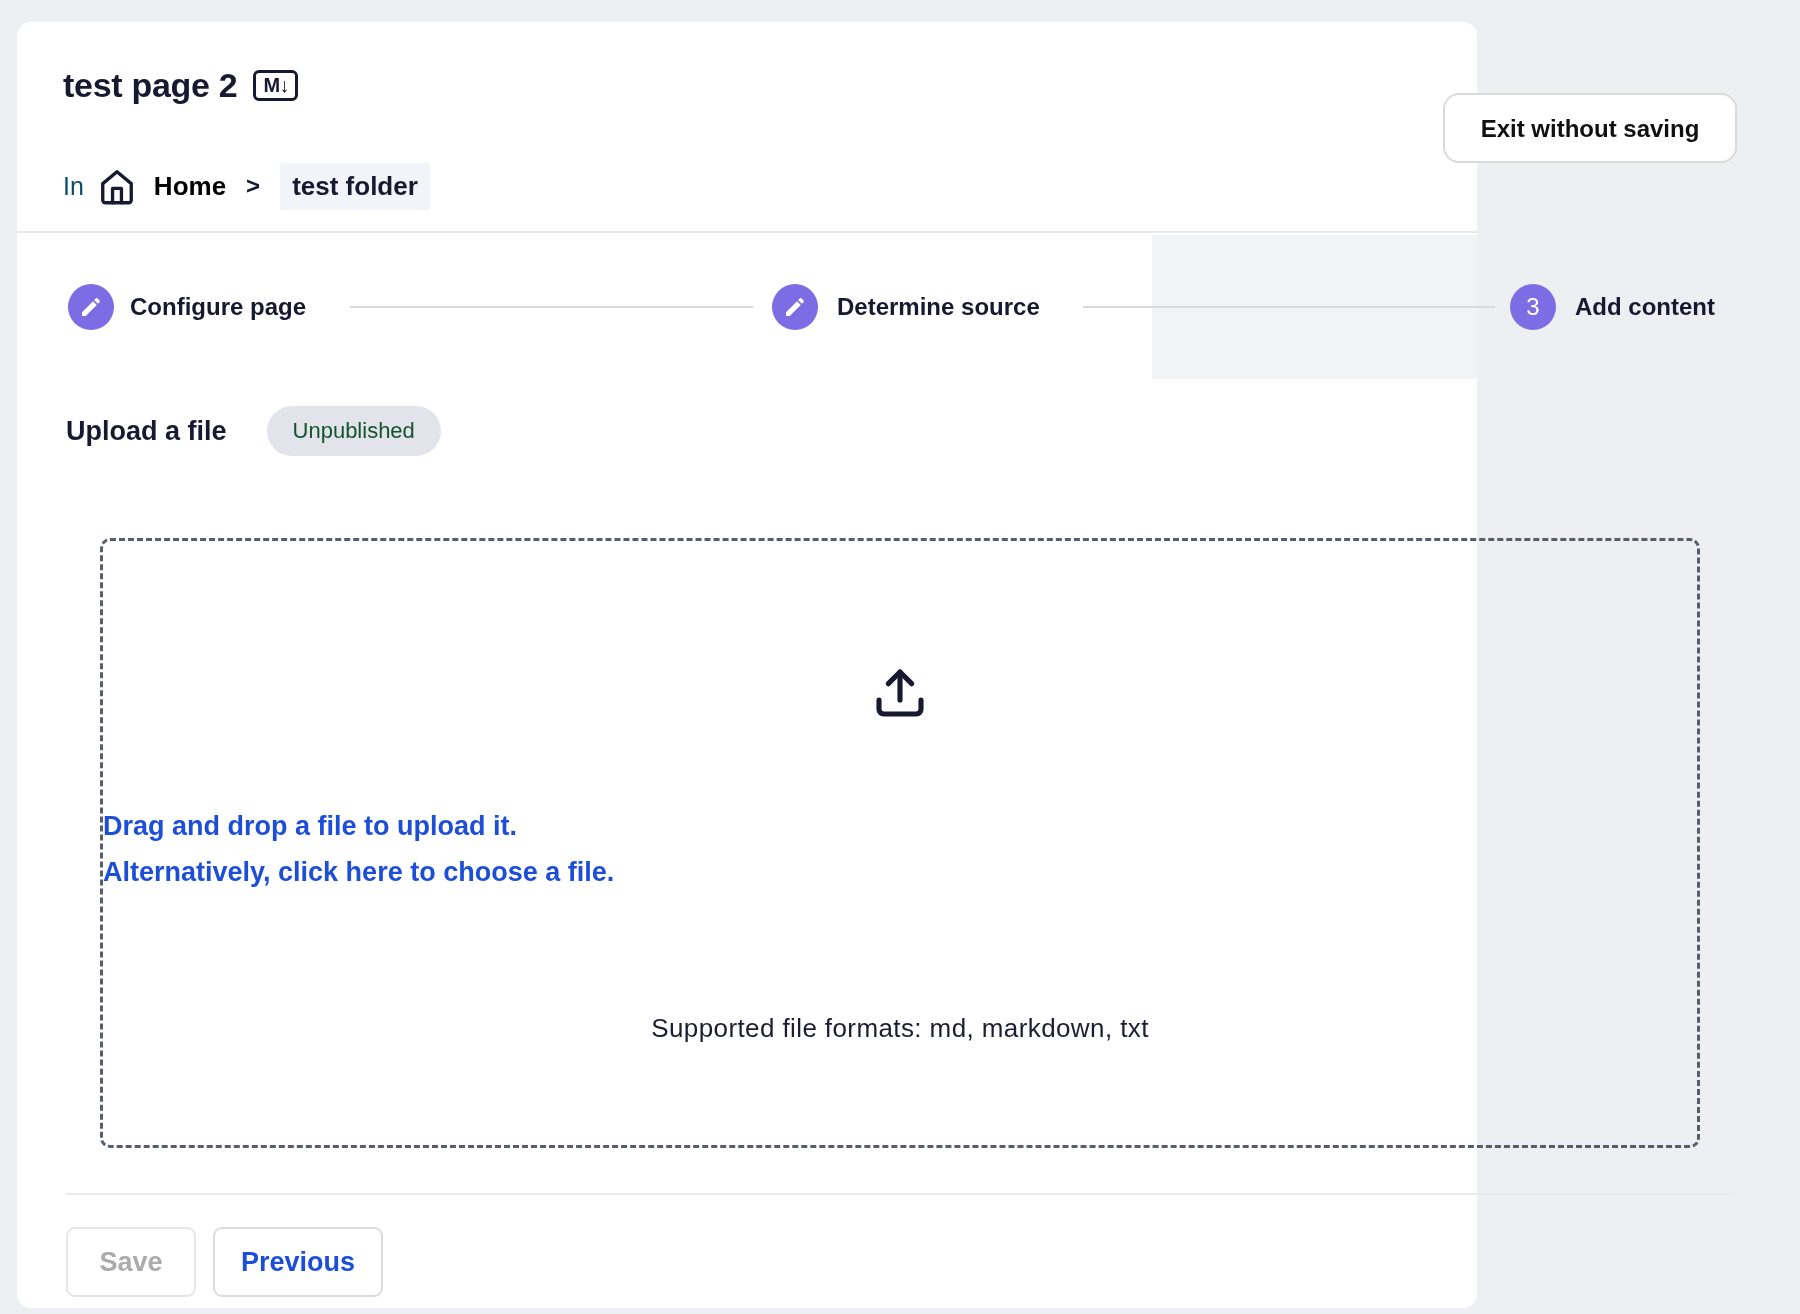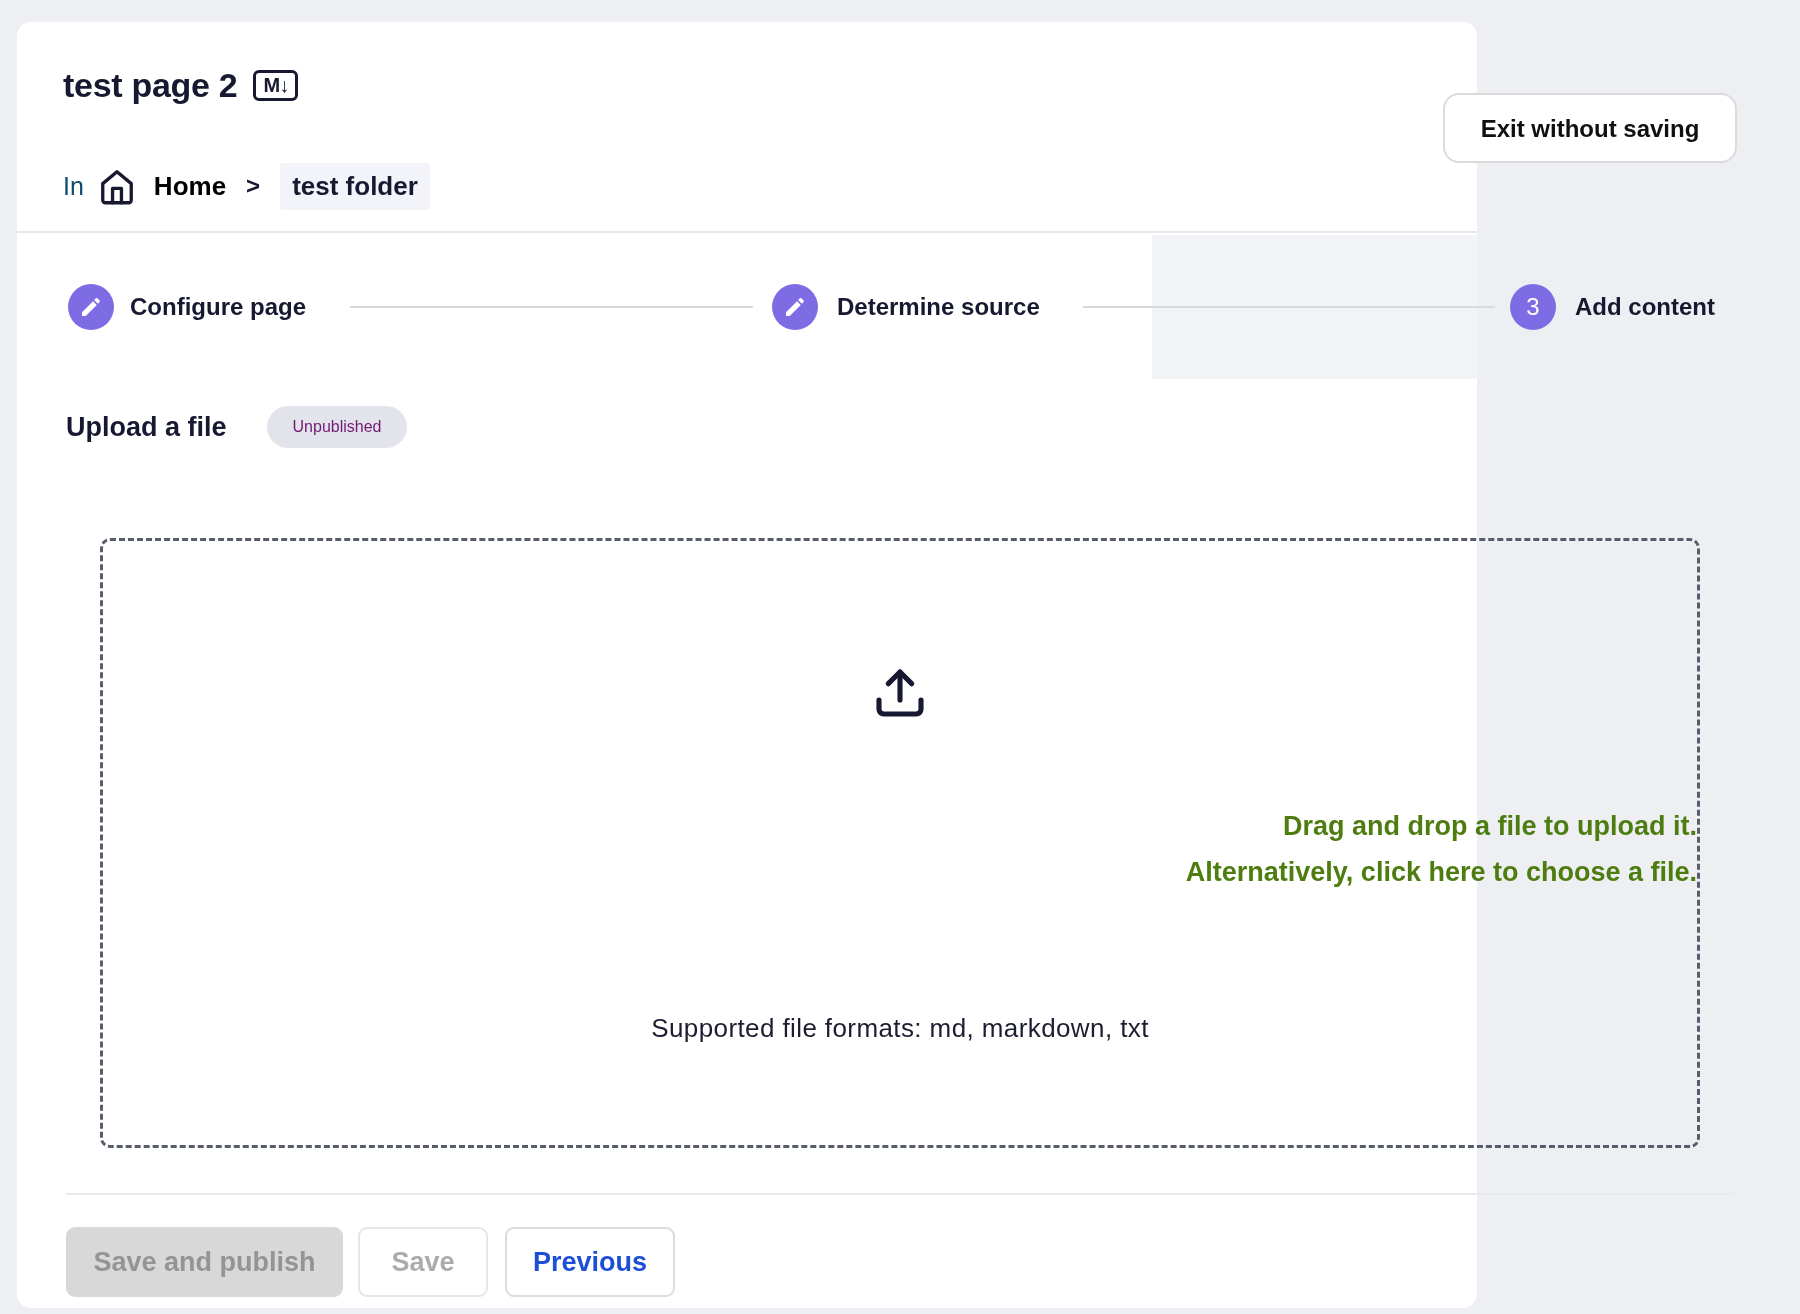--- a/index.html
+++ b/index.html
@@ -116,44 +116,44 @@
   .heading-row {
     position: absolute;
     left: 49px; top: 384px;
     display: flex; align-items: center; gap: 40px;
   }
   .section-heading { font-size: 27px; font-weight: 700; color: #171931; }
   .status-badge {
     background: #e3e4eb;
     border-radius: 999px;
     padding: 12px 26px;
-    font-size: 16px; font-weight: 400;
-    color: #701a75;
+    font-size: 22px; font-weight: 400;
+    color: #14532d;
   }
   .dropzone {
     position: absolute;
     left: 83px; top: 516px;
     width: 1600px; height: 610px;
     border: 3px dashed #585d6b;
     border-radius: 10px;
     cursor: pointer;
   }
   .upload-icon {
     position: absolute;
     left: 50%; transform: translateX(-50%);
     top: 124px;
     width: 56px; height: 56px;
   }
   .drop-text {
     position: absolute;
     left: 0; right: 0; top: 262px;
-    text-align: right;
+    text-align: left;
     font-size: 27px; font-weight: 700;
     line-height: 46px;
-    color: #4d7c0f;
+    color: #1d4ed8;
   }
   .formats-text {
     position: absolute;
     left: 0; right: 0; top: 472px;
     text-align: center;
     font-size: 26px; font-weight: 400;
     letter-spacing: 0.4px;
     color: #1c1d31;
   }
   .footer-divider {
@@ -271,18 +271,17 @@
     </svg>
     <div class="drop-text">
       <div>Drag and drop a file to upload it.</div>
       <div>Alternatively, click here to choose a file.</div>
     </div>
     <div class="formats-text">Supported file formats: md, markdown, txt</div>
   </div>
 
   <div class="footer-divider"></div>
   <div class="footer">
-    <button class="btn btn-save-publish">Save and publish</button>
     <button class="btn btn-save">Save</button>
     <button class="btn btn-previous">Previous</button>
   </div>
 
 </div>
 
 </body></html>

